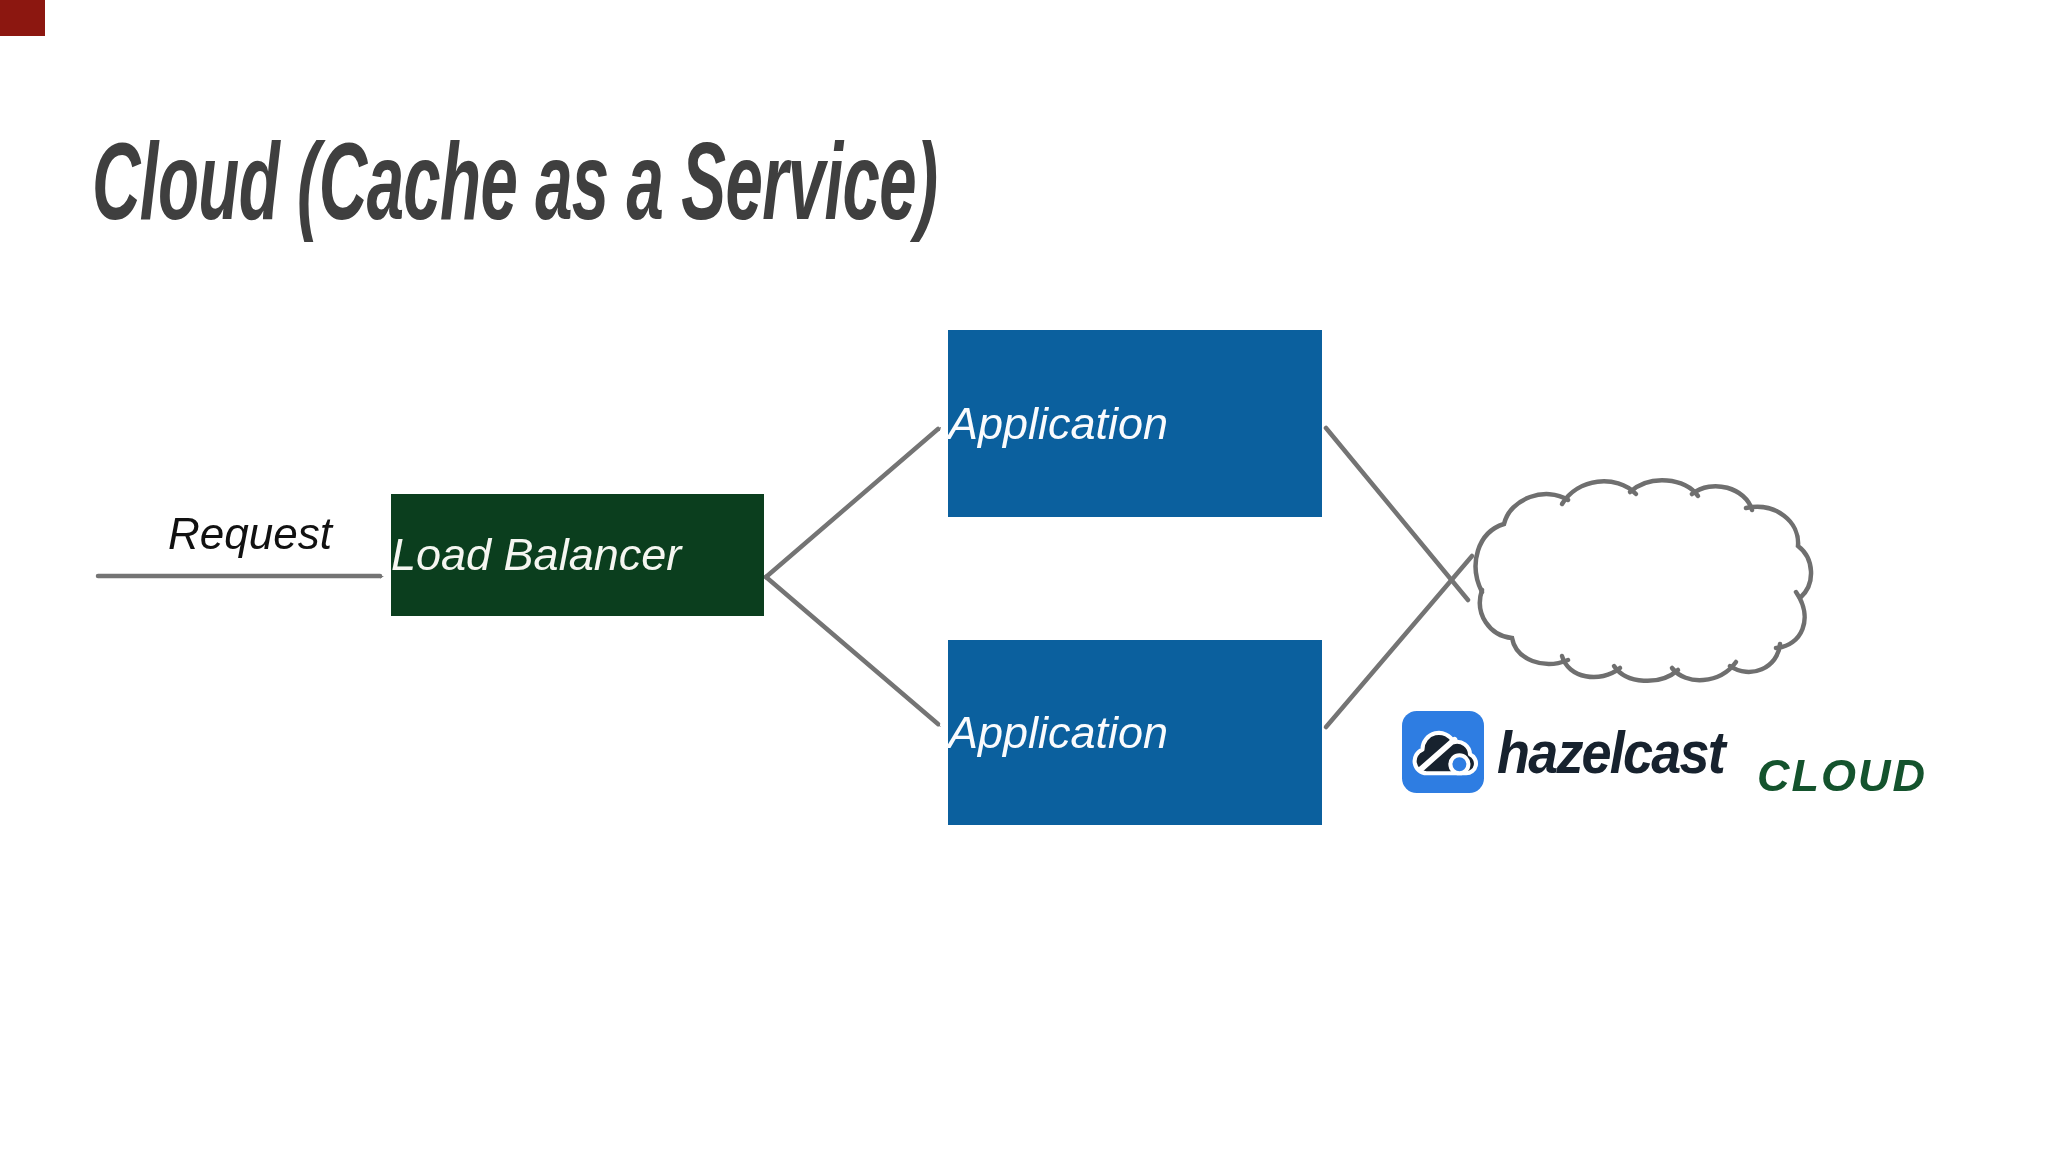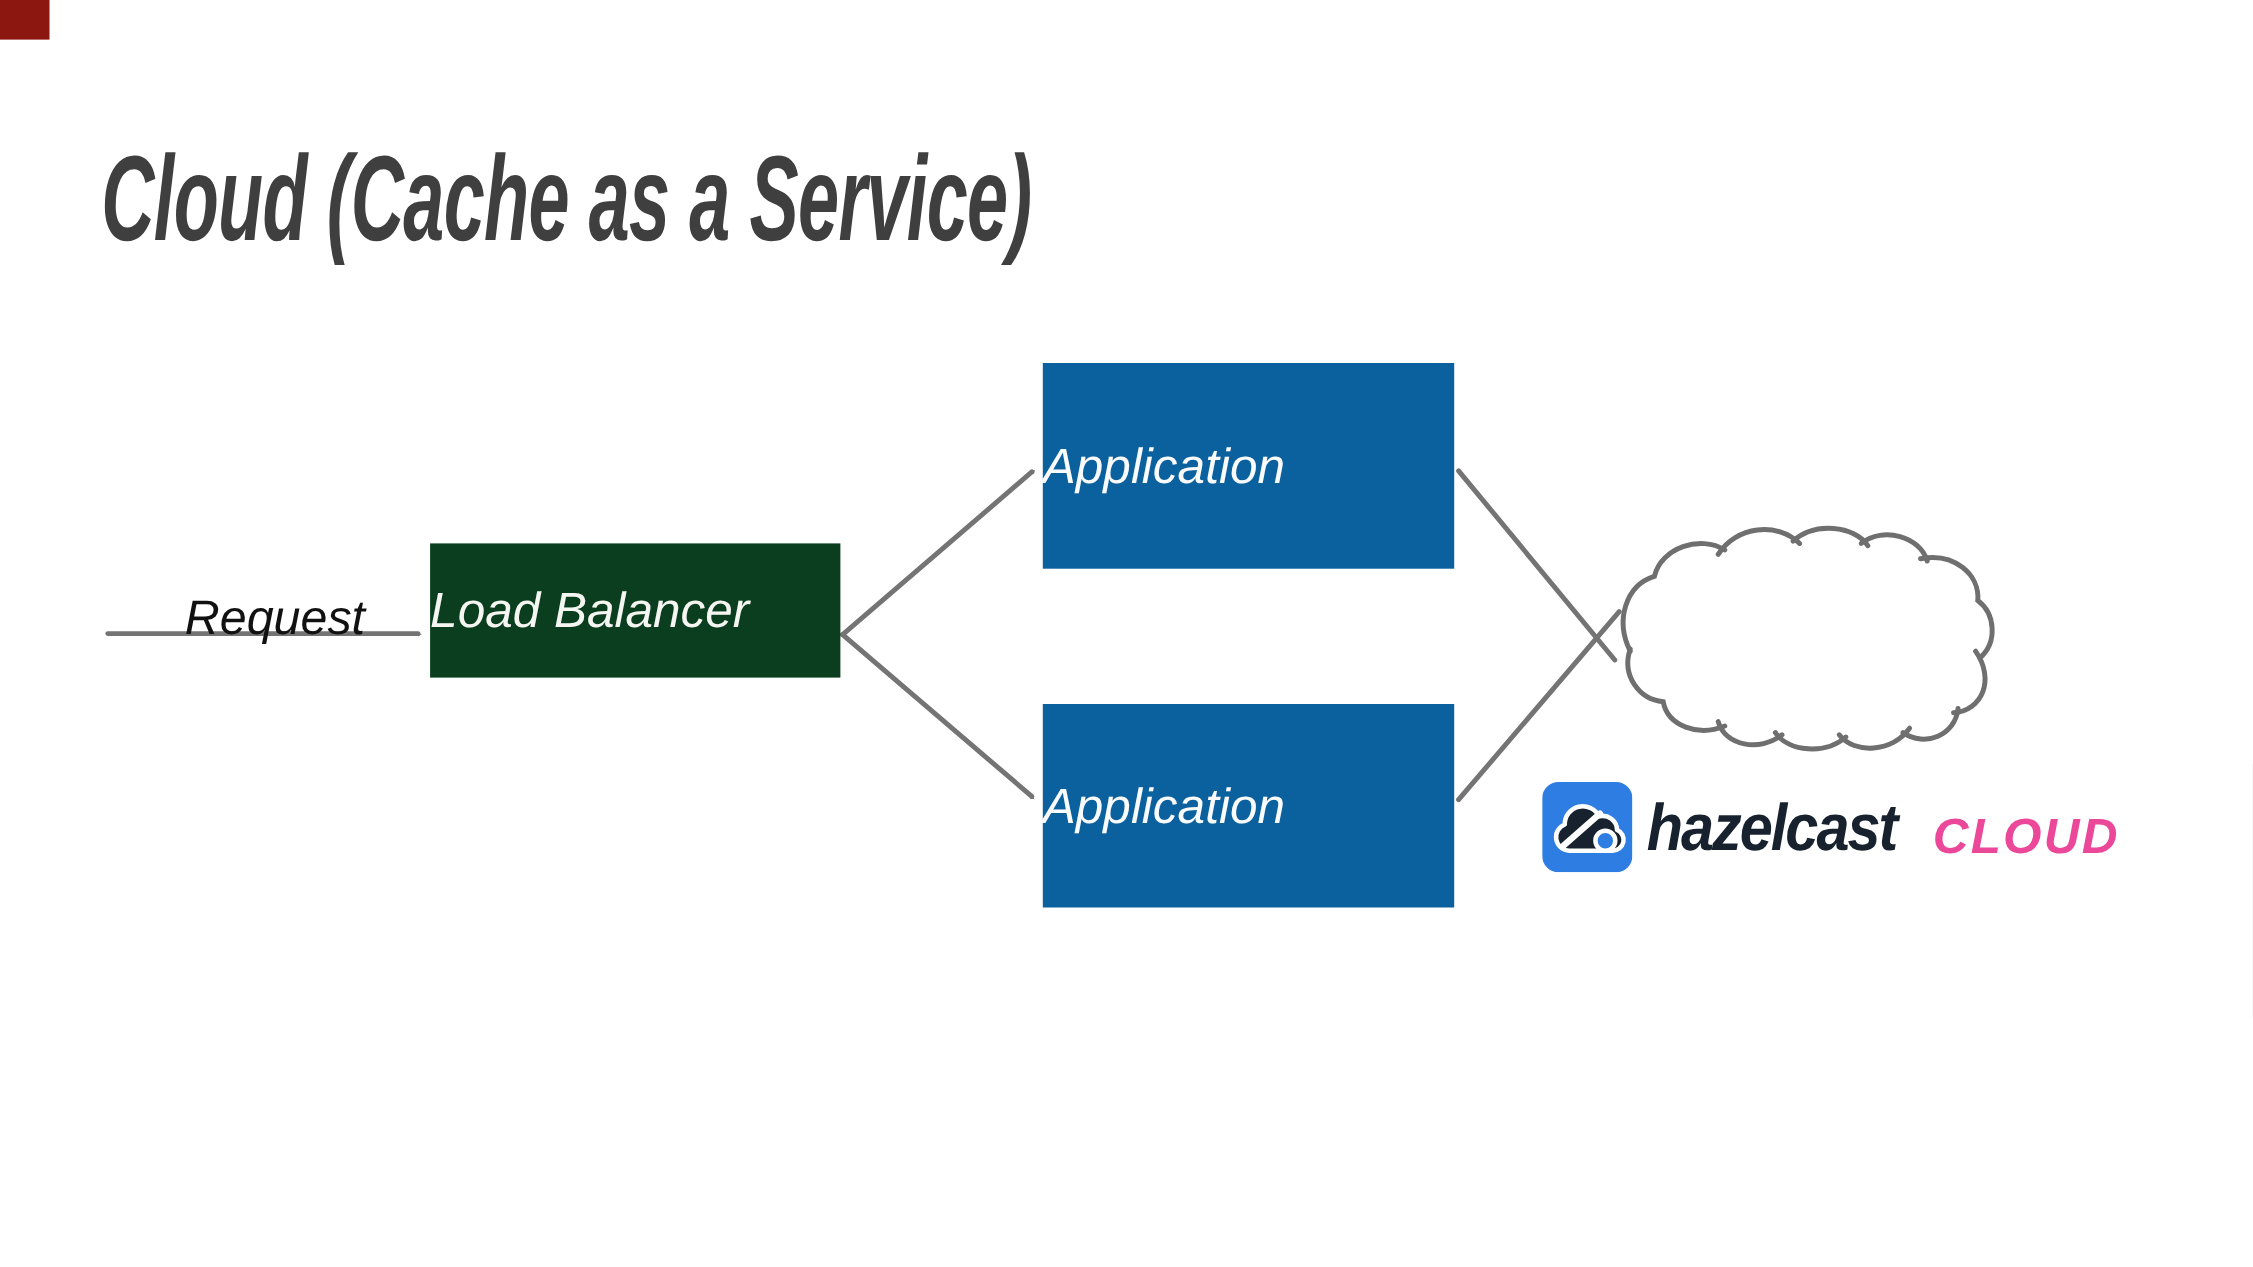--- a/index.html
+++ b/index.html
@@ -27,21 +27,21 @@
   .node {
     position:absolute;
     display:flex; align-items:center; 
     font-size:45px; line-height:1.2;
   }
   .node-lb   { left:391px; top:494px; width:373px; height:122px; }
   .node-app1 { left:948px; top:330px; width:374px; height:187px; }
   .node-app2 { left:948px; top:640px; width:374px; height:185px; }
   .request-label {
     position:absolute; left:168px; top:512px;
-    font-size:44px; color:#111111; line-height:1;margin-top:28px;
+    font-size:44px; color:#111111; line-height:1;
   }
   .logo { position:absolute; left:0; top:0; }
   .logo-icon { position:absolute; left:1402px; top:711px; width:82px; height:82px; }
   .logo-brand {
     position:absolute; left:1497px; top:723px;
     font-size:60px; font-weight:700; letter-spacing:-2px; line-height:1;
     transform:scaleX(0.9); transform-origin:0 0;
     white-space:nowrap;
   }
   .logo-product {
@@ -114,16 +114,16 @@
   </div>
 
   <div class="logo">
     <svg class="logo-icon" viewBox="0 0 100 100">
       <rect x="0" y="0" width="100" height="100" rx="18" fill="#2e7de2"></rect>
       <path d="M 30,76 a15,15 0 0 1 -5,-29 a20,20 0 0 1 38,-9 a16,16 0 0 1 20,15 a12,12 0 0 1 -5,23 z" stroke="#ffffff" stroke-width="5" stroke-linejoin="round" fill="#17222e"></path>
       <circle cx="70" cy="65" r="11" stroke="#ffffff" stroke-width="5" fill="#2e7de2"></circle>
       <path d="M 23,71 L 64,35" stroke="#ffffff" stroke-width="7" stroke-linecap="round" fill="none"></path>
     </svg>
     <span class="logo-brand" style="color: rgb(23, 34, 46);">hazelcast</span>
-    <span class="logo-product" style="color: #ec4899;">CLOUD</span>
+    <span class="logo-product" style="color: #14532d; margin-top: 16px;">CLOUD</span>
   </div>
 
 </div>
 
 </body></html>

